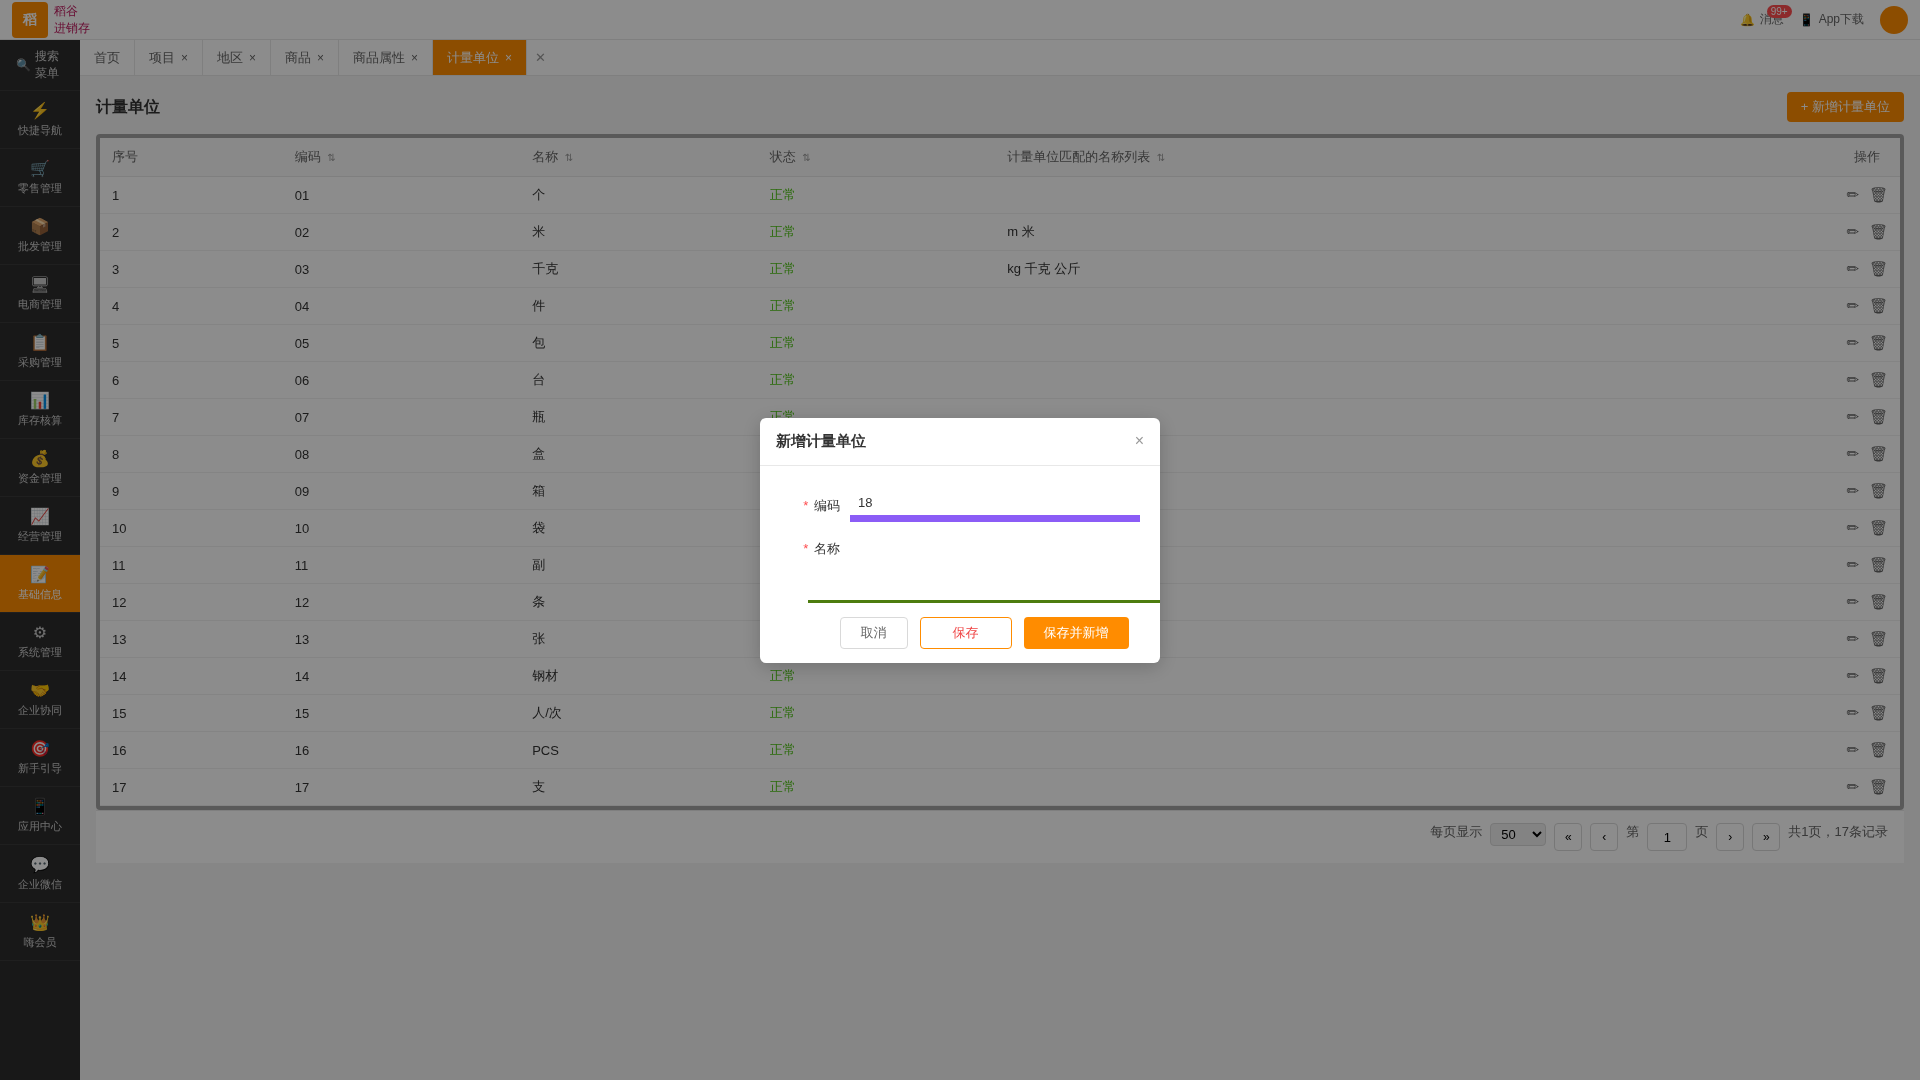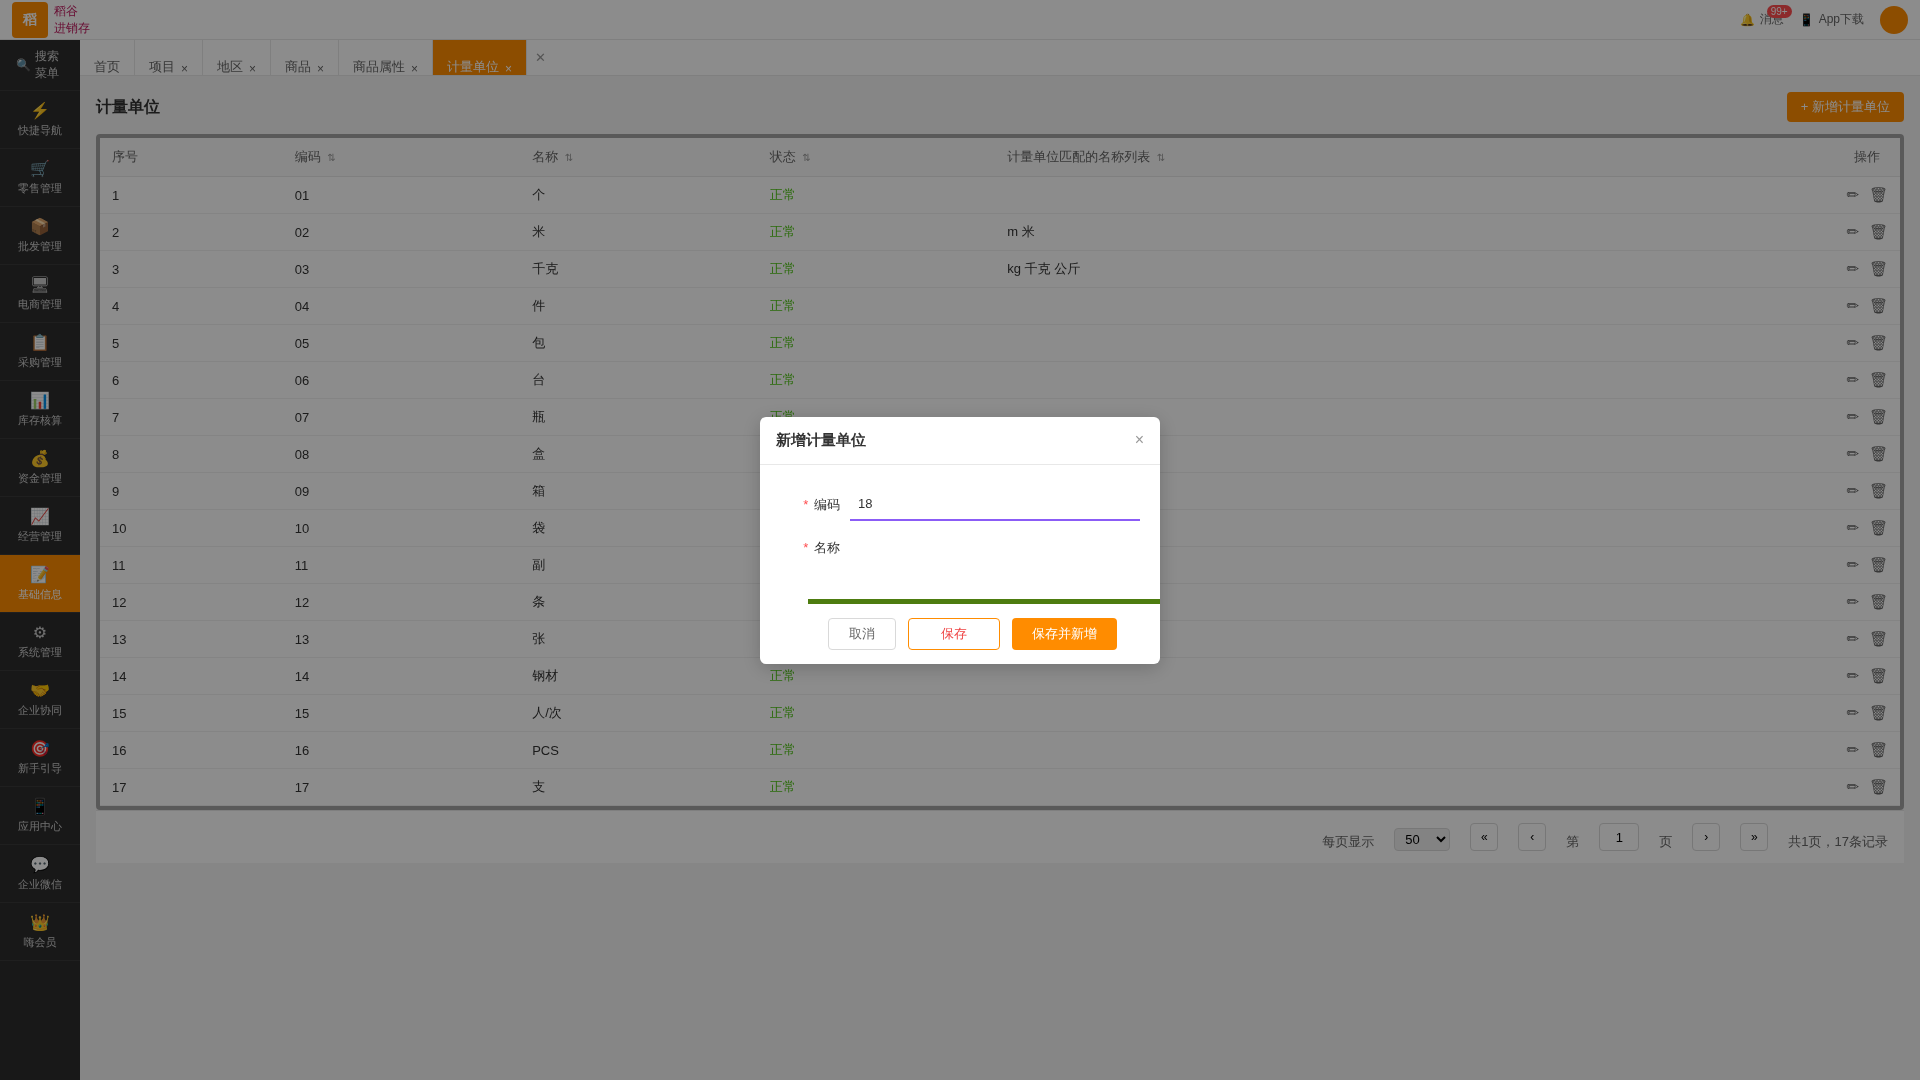--- a/index.html
+++ b/index.html
@@ -122,21 +122,21 @@
       align-items: center;
       border-bottom: 1px solid #e8e8e8;
       padding: 0 0;
       overflow-x: auto;
       flex-shrink: 0;
     }
     .tab {
       height: 36px;
       padding: 0 14px;
       display: flex;
-      align-items: flex-end;
+      align-items: center;
       gap: 6px;
       font-size: 13px;
       color: #666;
       cursor: pointer;
       border-right: 1px solid #e8e8e8;
       white-space: nowrap;
       flex-shrink: 0;
     }
     .tab.active {
       background: #ff8c00;
@@ -226,23 +226,23 @@
       cursor: pointer;
       font-size: 15px;
     }
 
     
     .pagination-bar {
       padding: 12px 16px;
       background: #fff;
       border-top: 1px solid #e8e8e8;
       display: flex;
-      align-items: flex-end;
+      align-items: flex-start;
       justify-content: flex-end;
-      gap: 20px;
+      gap: 8px;
       font-size: 13px;
       color: #666;
     }
     .page-size-select {
       border: 1px solid #d9d9d9;
       border-radius: 4px;
       padding: 2px 6px;
       font-size: 13px;
       cursor: pointer;
     }
@@ -311,31 +311,32 @@
       font-size: 13px;
       color: #333;
       margin-right: 10px;
       flex-shrink: 0;
     }
     .form-label .required { color: #ff4d4f; margin-right: 2px; }
     .form-input {
       flex: 1;
       height: 32px;
       border: none;
-      border-bottom: 2px solid #8b5cf6;
+      border-bottom: 7px solid #8b5cf6;
       padding: 4px 8px;
       font-size: 13px;
       outline: none;
       color: #333;
     }
     .form-input.active-border { border-bottom-color: #ff8c00; }
     .modal-footer {
       padding: 14px 20px;
-      border-top: 5px solid #4d7c0f;
-      display: flex;
+      border-top: 3px solid #4d7c0f;
+      display: flex;
+      justify-content: center;
       gap: 12px;
       margin-left: 48px;
     }
     .btn-cancel {
       padding: 6px 20px;
       border: 1px solid #d9d9d9;
       background: #fff;
       border-radius: 4px;
       cursor: pointer;
       font-size: 13px;

